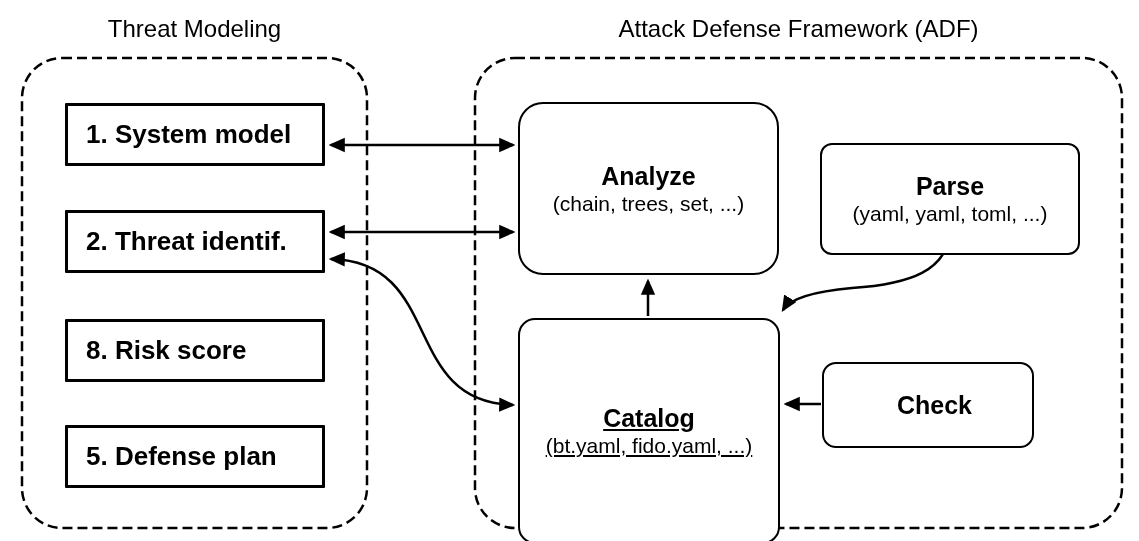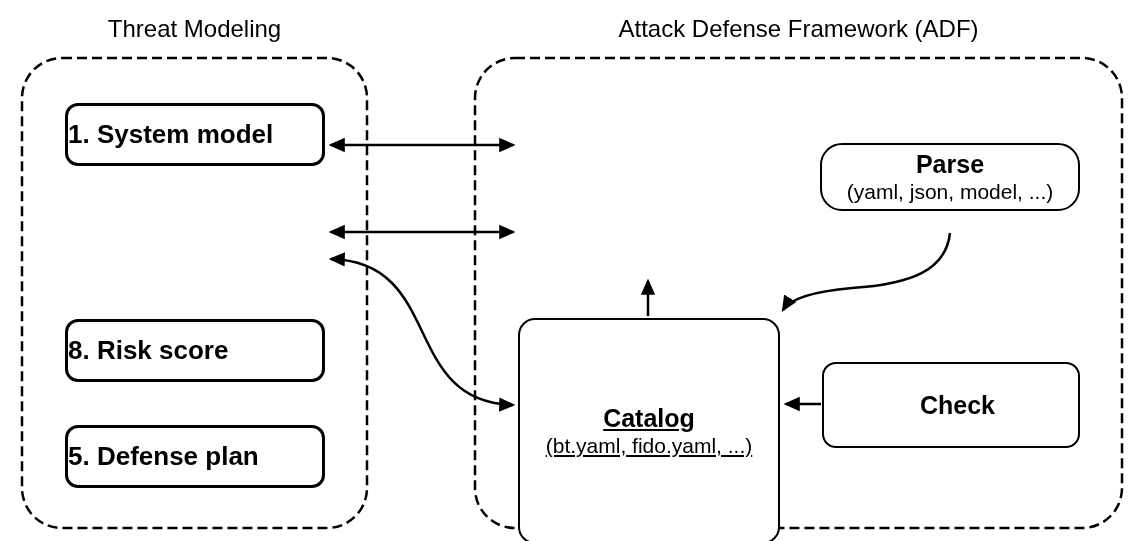--- a/index.html
+++ b/index.html
@@ -46,22 +46,23 @@
     border: 2.5px solid #000000;
     z-index: 2;
     display: flex;
   }
 
   .step-node {
     left: 65px;
     width: 260px;
     height: 63px;
     border-width: 3px;
-    border-radius: 13px;
+    border-radius: 1px;
     align-items: center;
+    padding-left: 18px;
     font-size: 26px;
     font-weight: bold;
     white-space: nowrap;
   }
   .step-1 { top: 103px; }
   .step-2 { top: 210px; }
   .step-3 { top: 319px; }
   .step-4 { top: 425px; }
 
   .module-node {
@@ -76,23 +77,23 @@
     line-height: 30px;
     white-space: nowrap;
   }
   .module-sub {
     font-size: 21px;
     line-height: 26px;
     white-space: nowrap;
   }
 
   .analyze-node { left: 518px; top: 102px; width: 261px; height: 173px; border-radius: 25px; }
-  .parse-node   { left: 820px; top: 143px; width: 260px; height: 68px;  border-radius: 22px; justify-content: center; }
+  .parse-node   { left: 820px; top: 143px; width: 260px; height: 112px;  border-radius: 12px; justify-content: center; }
   .catalog-node { left: 518px; top: 318px; width: 262px; height: 226px; border-radius: 17px; text-decoration: underline; }
-  .check-node   { left: 822px; top: 362px; width: 258px; height: 86px;  border-radius: 14px; padding-left: 13px; }
+  .check-node   { left: 822px; top: 362px; width: 212px; height: 86px;  border-radius: 14px; padding-left: 13px; }
 </style>
 </head>
 <body>
 
 <div class="stage">
 
   <svg class="connector-layer" viewBox="0 0 1139 541" xmlns="http://www.w3.org/2000/svg">
     <defs>
       <marker id="ah" viewBox="0 0 10 10" refX="8.5" refY="5" markerWidth="6.5" markerHeight="6.5" orient="auto-start-reverse">
         <path d="M0 0.6 L10 5 L0 9.4 Z" fill="#000000"></path>
@@ -109,30 +110,37 @@
     <path d="M 950 233 C 946 270, 912 284, 852 288 C 818 291, 791 297, 783 310" fill="none" stroke="#000000" stroke-width="2.5" marker-end="url(#ah)"></path>
     <path d="M 821 404 L 786 404" fill="none" stroke="#000000" stroke-width="2.5" marker-end="url(#ah)"></path>
   </svg>
 
   <div class="group-title tm-title">Threat Modeling</div>
   <div class="group-title adf-title">Attack Defense Framework (ADF)</div>
 
   <div class="node step-node step-1">
     <span>1. System model</span>
   </div>
+  <div class="node step-node step-2">
+    <span>2. Threat identif.</span>
+  </div>
   <div class="node step-node step-3">
     <span>8. Risk score</span>
   </div>
   <div class="node step-node step-4">
     <span>5. Defense plan</span>
   </div>
 
+  <div class="node module-node analyze-node">
+    <div class="module-title">Analyze</div>
+    <div class="module-sub">(chain, trees, set, ...)</div>
+  </div>
   <div class="node module-node parse-node">
     <div class="module-title">Parse</div>
-    <div class="module-sub">(yaml, json, model, ...)</div>
+    <div class="module-sub">(yaml, yaml, toml, ...)</div>
   </div>
   <div class="node module-node catalog-node">
     <div class="module-title">Catalog</div>
     <div class="module-sub">(bt.yaml, fido.yaml, ...)</div>
   </div>
   <div class="node module-node check-node">
     <div class="module-title">Check</div>
   </div>
 
 </div>

